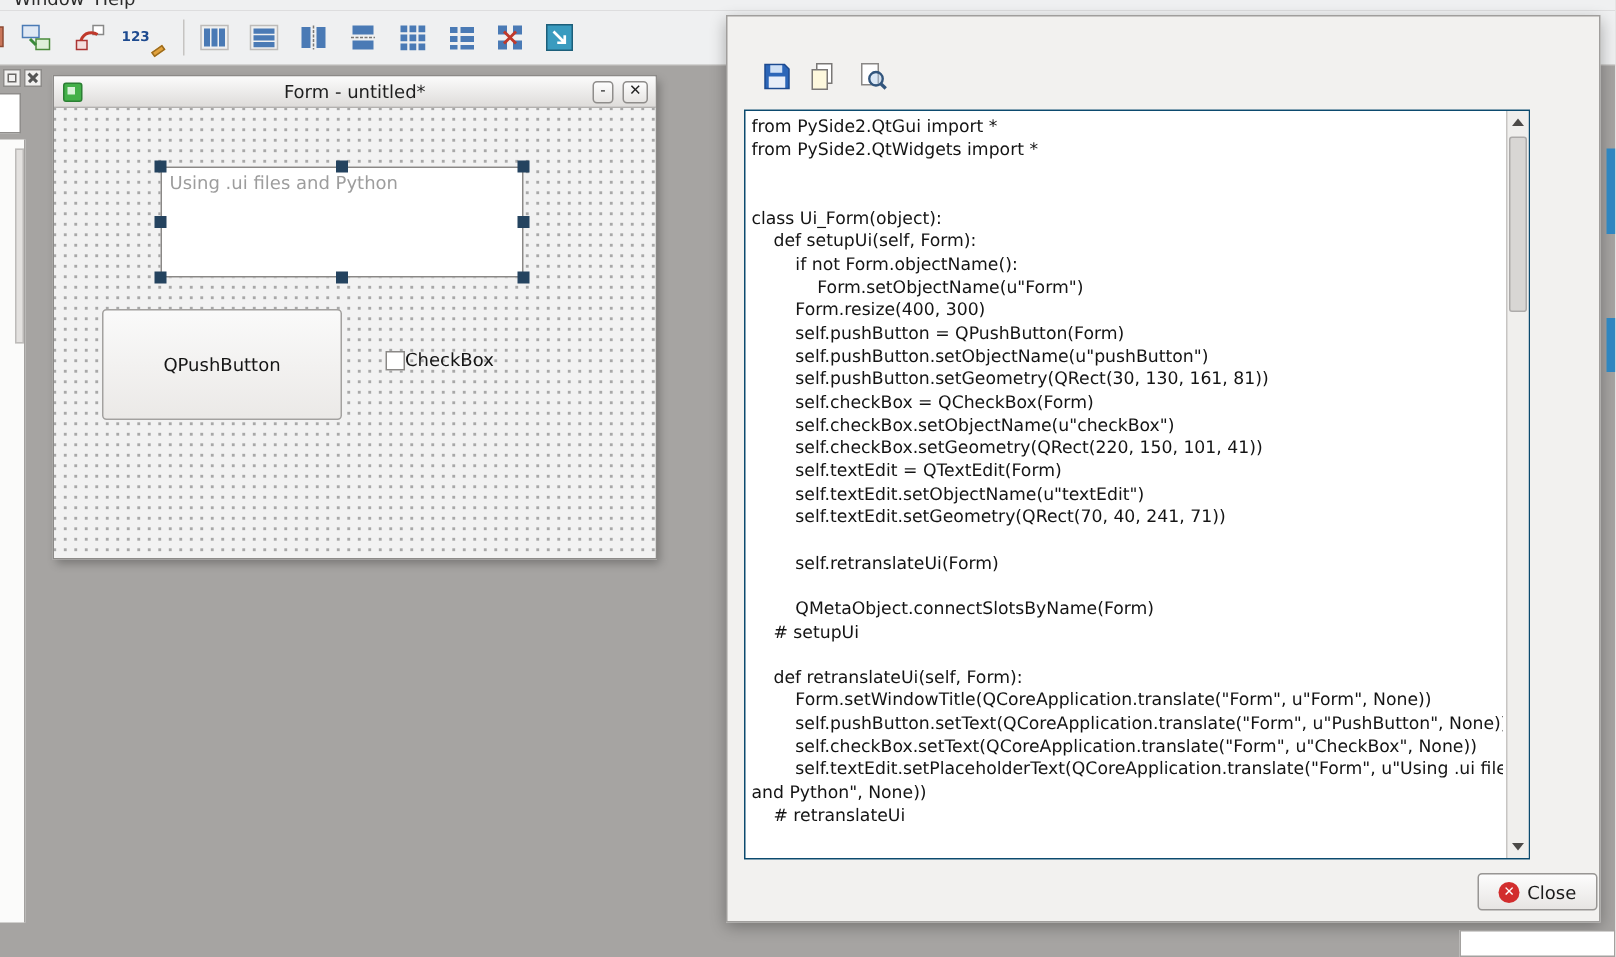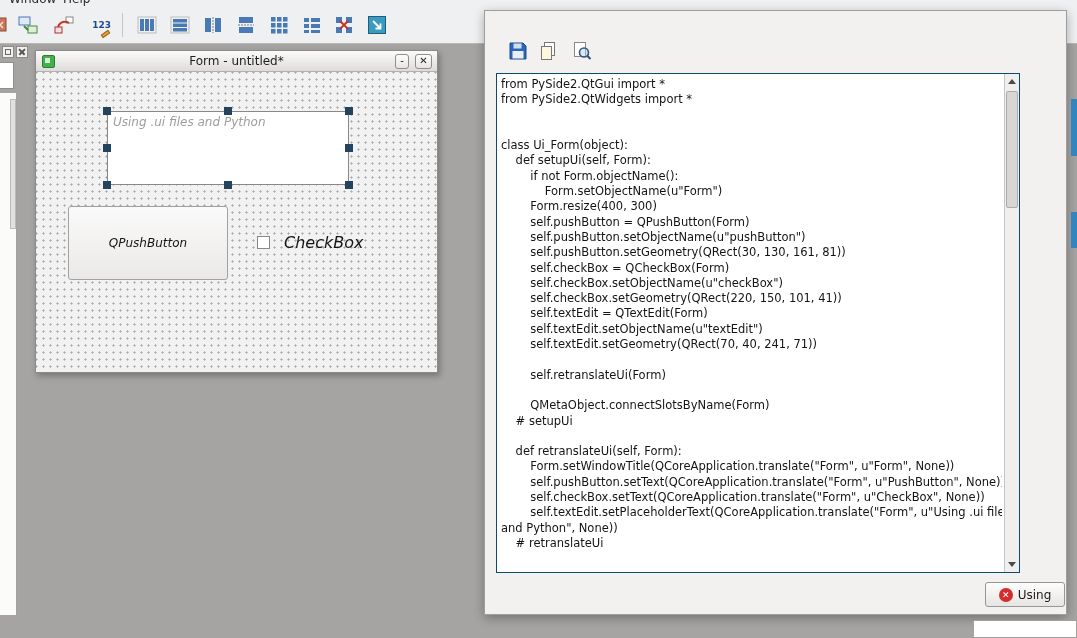--- a/index.html
+++ b/index.html
@@ -6,21 +6,21 @@
   html,body { width:1077px; height:638px; overflow:hidden;
     font-family:"DejaVu Sans","Liberation Sans",sans-serif; }
   #root { position:relative; width:1077px; height:638px; background:#a6a4a2; overflow:hidden; }
 
   
   #menubar { position:absolute; left:0; top:0; width:100%; height:7px; background:#eff0f1; overflow:hidden; }
   #menubar span { position:absolute; top:-8px; font-size:12px; color:#2b2b2b; line-height:14px; }
 
   
   #toolbar { position:absolute; left:0; top:7px; width:100%; height:37px; background:#eff0f1; border-bottom:1px solid #b8b6b4; }
-  .tbtn { position:absolute; top:5px; width:26px; height:26px; display:flex; align-items:center; justify-content:flex-end; border-radius:3px; }
+  .tbtn { position:absolute; top:5px; width:26px; height:26px; display:flex; align-items:center; justify-content:flex-start; border-radius:3px; }
   .tsep { position:absolute; top:6px; width:1px; height:24px; background:#c6c4c2; }
   .tabnum { font-size:9px; font-weight:bold; color:#1d4a8f; letter-spacing:0; }
   .pencil { position:absolute; right:1px; bottom:2px; width:9px; height:4px; background:#e2a23c; border:1px solid #9a6b1e; transform:rotate(-35deg); }
 
   
   .dockbtn { position:absolute; top:46px; width:12px; height:12px; border:1px solid #8d8b89; background:#f2f1f0; }
   .dockbtn .inner { position:absolute; left:2px; top:2px; width:6px; height:6px; border:1px solid #6a6866; }
   .dockbtn .x1,.dockbtn .x2 { position:absolute; left:1px; top:4px; width:8px; height:1.5px; background:#555; }
   .dockbtn .x1 { transform:rotate(45deg); } .dockbtn .x2 { transform:rotate(-45deg); }
   #dock-search { position:absolute; left:0; top:62px; width:14px; height:27px; background:#ffffff; border:1px solid #8f8d8b; border-left:none; }
@@ -31,27 +31,27 @@
   #form-window { position:absolute; left:35px; top:50px; width:403px; height:323px; background:#f2f2f2; border:1px solid #8c8a88; box-shadow:2px 3px 6px rgba(0,0,0,.28); }
   #form-titlebar { position:absolute; left:0; top:0; right:0; height:21px; background:linear-gradient(#fbfbfb,#dedcda); border-bottom:1px solid #b3b1af; }
   #form-title { position:absolute; left:0; right:0; top:3px; text-align:center; font-size:12px; color:#1d1d1d; }
   #form-icon { position:absolute; left:6px; top:4px; width:13px; height:13px; background:#43b049; border:1px solid #2b7f33; border-radius:2px; }
   #form-icon .spot { position:absolute; left:2px; top:2px; width:5px; height:5px; background:#d8f2d8; }
   .tb-btn { position:absolute; top:3px; height:15px; border:1px solid #8f8d8b; border-radius:3px; background:linear-gradient(#fdfdfd,#e7e5e3); font-size:10px; line-height:12px; text-align:center; color:#222; }
   #form-min { right:28px; width:14px; }
   #form-close { right:5px; width:17px; font-weight:bold; }
   #form-body { position:absolute; left:0; top:21px; right:0; bottom:0; background-color:#f2f2f2;
     background-image:radial-gradient(circle,#a8a8a8 0.9px,transparent 1.2px);
-    background-size:7px 7px; background-position:4px 4px;font-style:italic; }
+    background-size:7px 7px; background-position:4px 4px; }
   #d-textedit { position:absolute; left:71px; top:39px; width:242px; height:74px; background:#ffffff; border:1px solid #8a8886; padding:3px 5px; font-size:12px; color:#9d9d9d; }
   .handle { position:absolute; width:8px; height:8px; background:#24435f; }
   #d-pushbutton { position:absolute; left:32px; top:134px; width:160px; height:74px; background:linear-gradient(#fafafa,#ebe9e7); border:1px solid #a3a19f; border-radius:3px; display:flex; align-items:center; justify-content:center; font-size:12px; color:#151515; }
   #d-checkbox { position:absolute; left:221px; top:161px; display:flex; align-items:center; }
   #d-checkbox .cb-box { width:13px; height:13px; background:#ffffff; border:1px solid #8a8886; }
-  #d-checkbox .cb-label { margin-left:14px; font-size:16px; color:#151515; }
+  #d-checkbox .cb-label { margin-left:0; font-size:12px; color:#151515; }
 
   
   #preview { position:absolute; left:484px; top:10px; width:583px; height:605px; background:#f2f1ef; border:1px solid #a09e9c; box-shadow:0 3px 10px rgba(0,0,0,.3); }
   .pbtn { position:absolute; top:27px; width:26px; height:26px; display:flex; align-items:center; justify-content:center; }
   #code-area { position:absolute; left:11px; top:62px; width:524px; height:500px; background:#ffffff; border:1px solid #0c4a6e; }
   #code { position:absolute; left:4px; top:3px; right:17px; bottom:2px; overflow:hidden; white-space:pre;
     font-family:"DejaVu Sans","Liberation Sans",sans-serif; font-size:11.5px; line-height:15.3px; color:#141414; }
   #vscroll { position:absolute; top:0; right:0; bottom:0; width:15px; background:#f0efed; border-left:1px solid #c7c5c3; }
   .sb-arrow { position:absolute; left:0; width:14px; height:15px; display:flex; align-items:center; justify-content:center; }
   .sb-up { top:0; } .sb-down { bottom:0; }
@@ -285,21 +285,21 @@
           </span>
         <span id="sb-thumb"></span>
         <span class="sb-arrow sb-down">
             <span class="tri"></span>
           </span>
       </div>
     </div>
 
     <div id="close-btn">
       <span id="close-ico">✕</span>
-      <span>Using</span>
+      <span>Close</span>
     </div>
   </div>
 
   <div class="res-box" id="res-box2"></div>
 
   <div class="sliver" id="sliver1"></div>
   <div class="sliver" id="sliver2"></div>
 
 </div>
 

